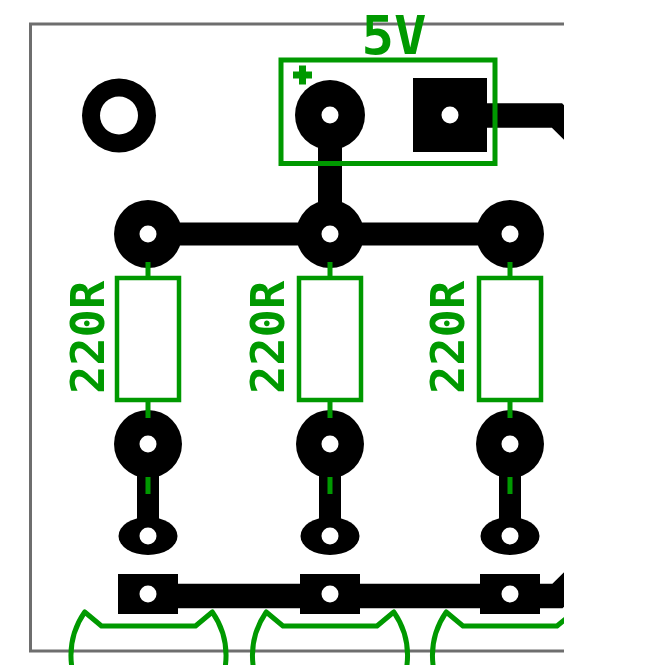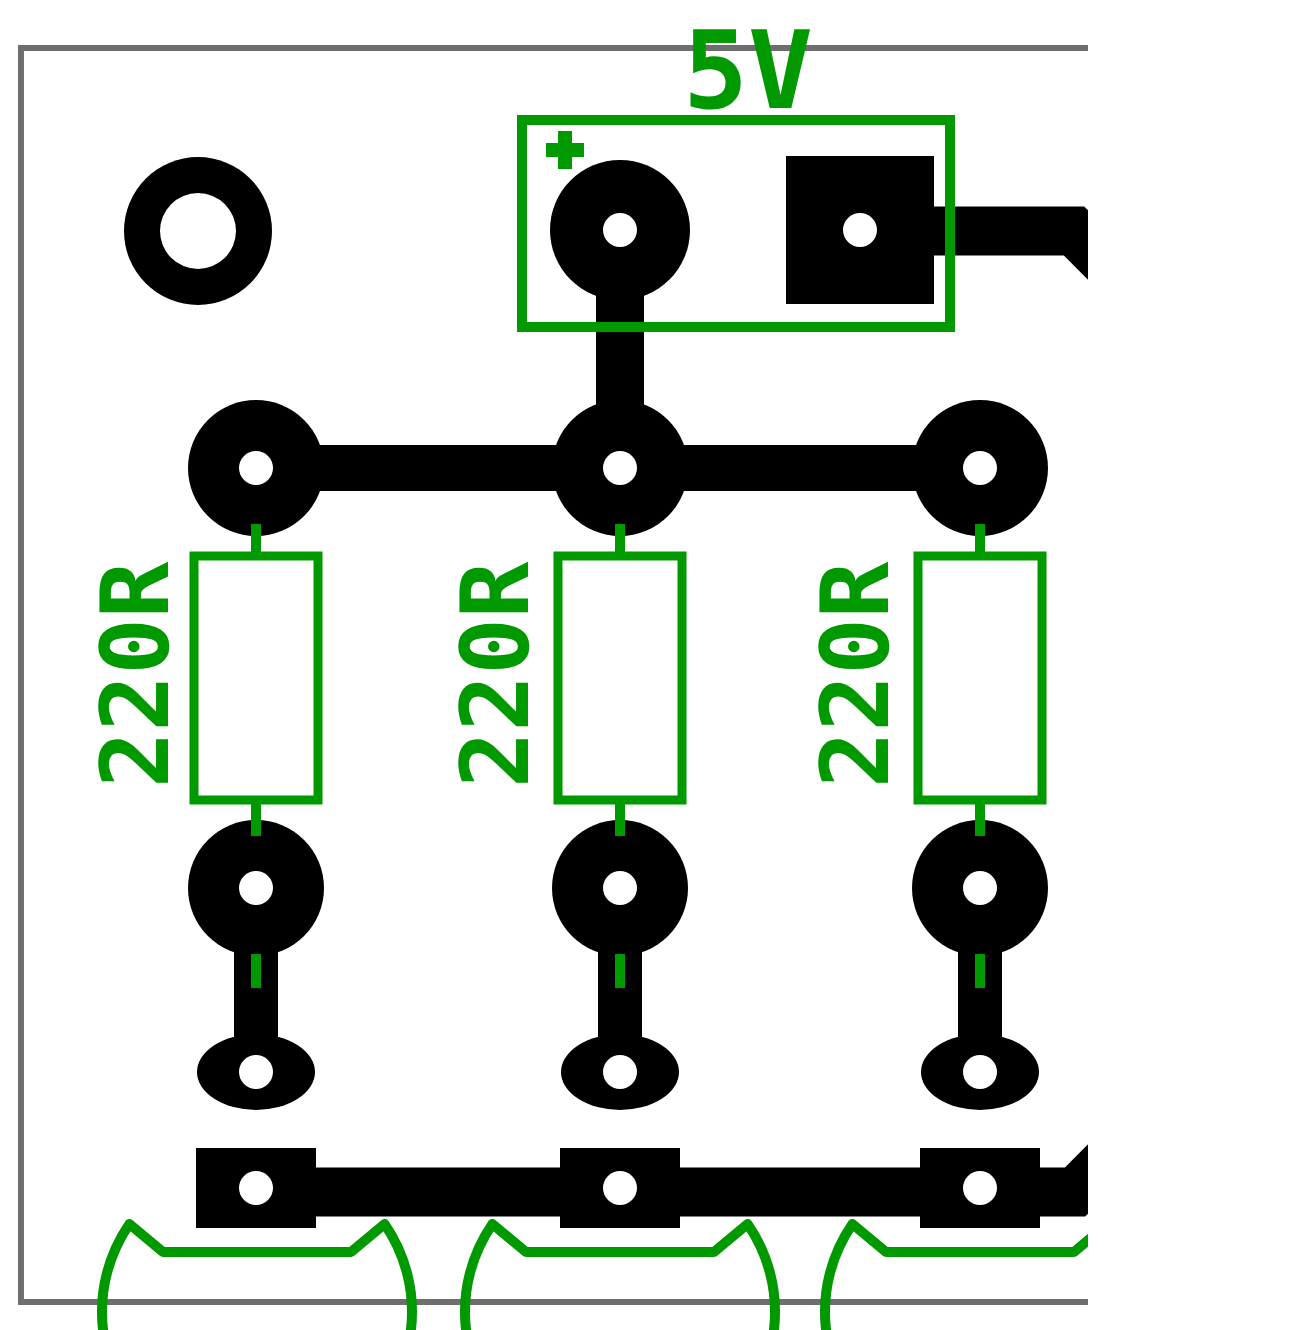--- a/index.html
+++ b/index.html
@@ -1,16 +1,16 @@
 <!DOCTYPE html>
 <html><head>
 <meta charset="utf-8">
 <style>
   html,body{margin:0;padding:0;background:#ffffff;}
-  .stage{width:544px;height:665px;position:relative;background:#ffffff;overflow:hidden;}
+  .stage{width:544px;height:665px;position:relative;background:#ffffff;overflow:hidden;padding-left:20px;}
   svg{display:block;}
   .silk-text{font-family:"DejaVu Sans Mono","Liberation Mono",monospace;font-weight:bold;}
   .power-label{font-size:54px;}
   .res-label{font-size:47px;}
 </style>
 </head>
 <body>
 
 <div class="stage">
 <svg width="650" height="665" viewBox="0 0 650 665" xmlns="http://www.w3.org/2000/svg">

